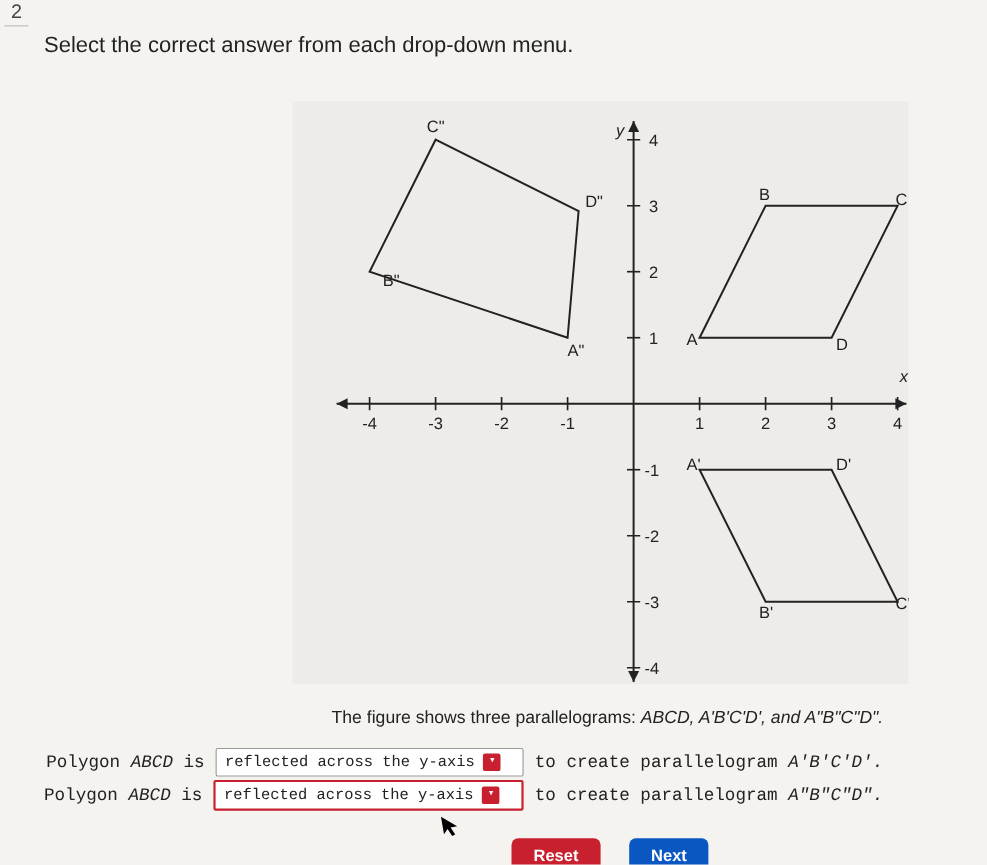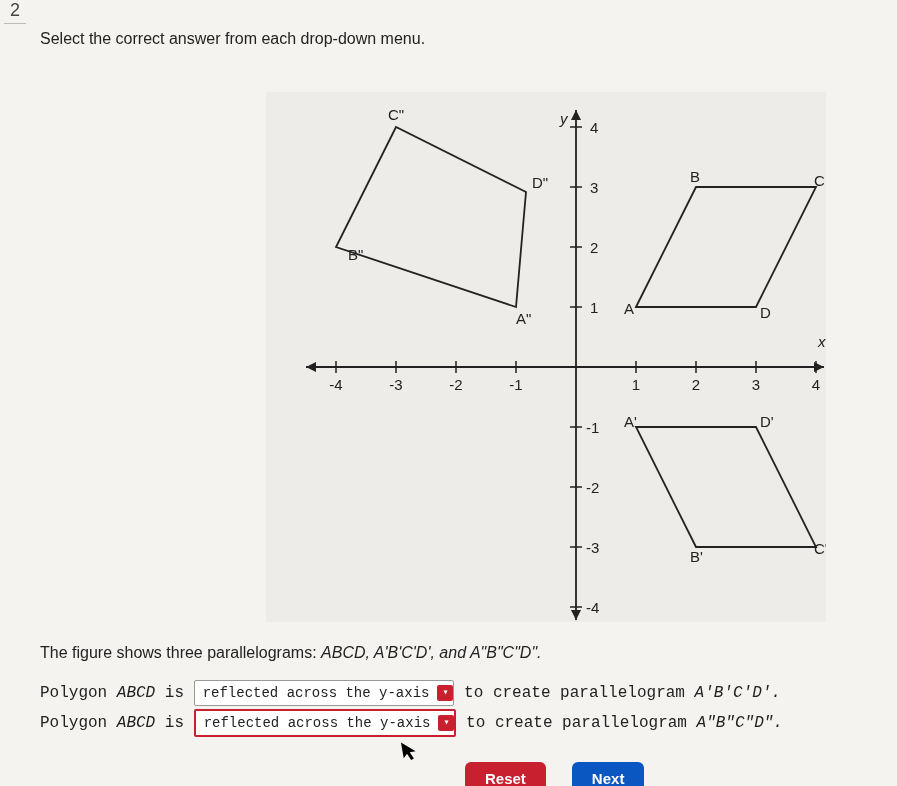--- a/index.html
+++ b/index.html
@@ -18,45 +18,46 @@
     left: 4px;
     font-size: 18px;
     color: #444;
     border-bottom: 1px solid #bbb;
     padding: 0 6px 2px 6px;
   }
   .instr {
     position: absolute;
     top: 30px;
     left: 40px;
-    font-size: 16px;
+    font-size: 20px;
   }
   .graph-wrap {
     position: absolute;
     top: 92px;
     left: 266px;
     width: 560px;
     height: 530px;
     background: #eeece8;
   }
   .graph-wrap svg { display:block; }
   .below {
     position: absolute;
     top: 640px;
     left: 40px;
     font-size: 16px;
     line-height: 1.6;
+    text-align: right;
   }
   .ital { font-style: italic; }
   .dd {
     display: inline-flex;
     align-items: center;
     border: 1px solid #999;
     border-radius: 2px;
-    padding: 1px 0 1px 8px;
+    padding: 1px 20px 1px 8px;
     background: #fff;
     font-size: 14px;
     vertical-align: middle;
   }
   .dd.selected {
     border: 2px solid #c8202f;
     background: #fff;
   }
   .dd-caret {
     width: 16px;

